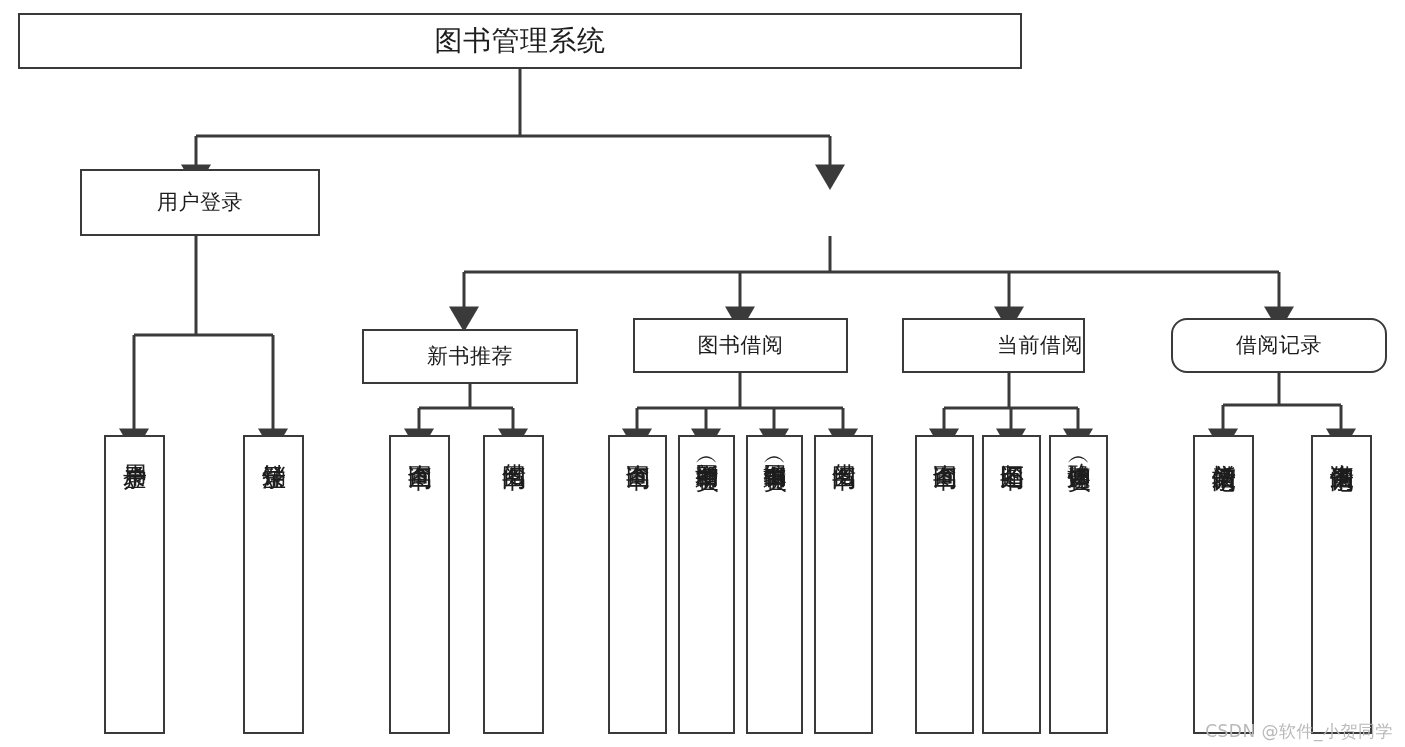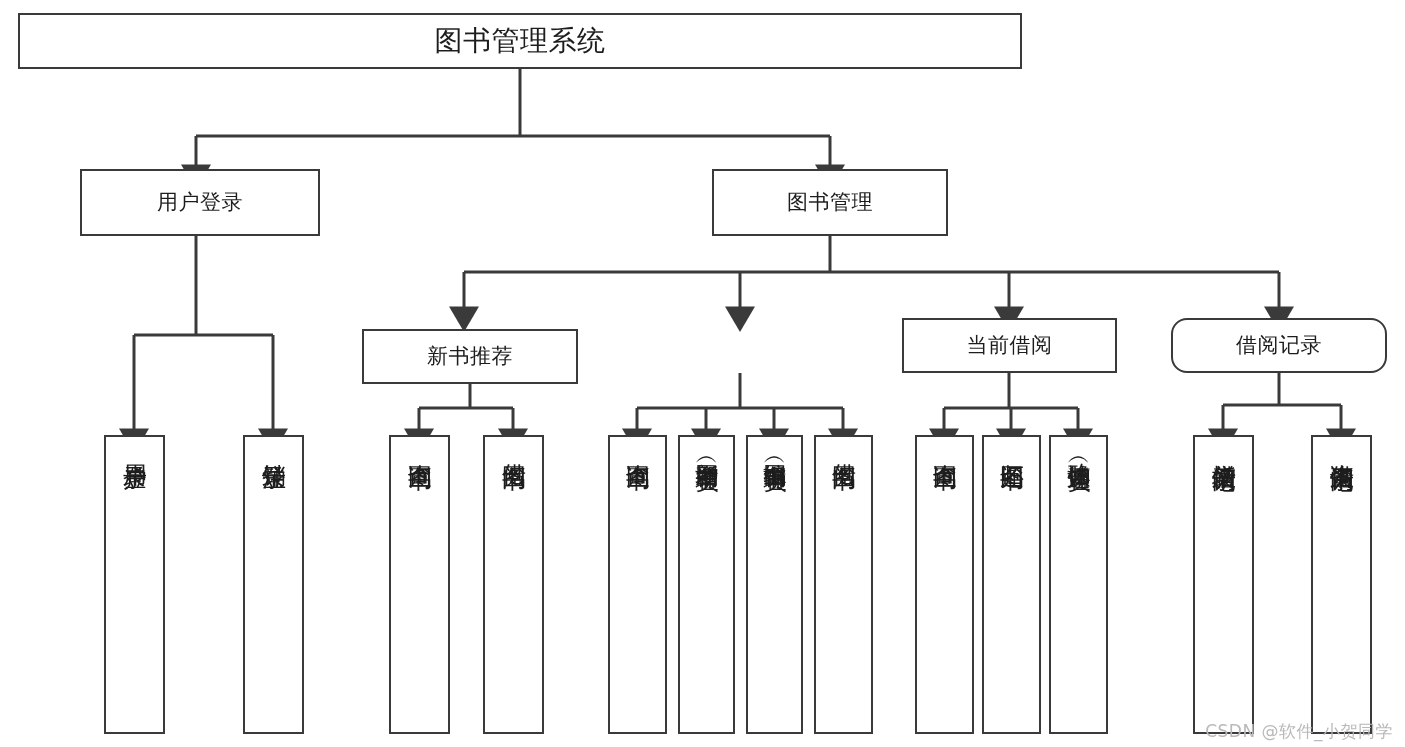--- a/index.html
+++ b/index.html
@@ -127,28 +127,28 @@
     </g>
   </svg>
 
   <div class="node root horiz" style="left:18px;top:13px;width:1004px;height:56px;">
     <span class="lbl">图书管理系统</span>
   </div>
 
   <div class="node horiz" style="left:80px;top:169px;width:240px;height:67px;">
     <span class="lbl">用户登录</span>
   </div>
-  <div class="node horiz" style="left:712px;top:169px;width:236px;height:67px;">
-    <span class="lbl">图书管理</span>
-  </div>
 
   <div class="node horiz" style="left:362px;top:329px;width:216px;height:55px;">
     <span class="lbl">新书推荐</span>
   </div>
-  <div class="node horiz" style="left:902px;top:318px;width:215px;height:55px;">
+  <div class="node horiz" style="left:633px;top:318px;width:215px;height:55px;">
+    <span class="lbl">图书借阅</span>
+  </div>
+  <div class="node horiz" style="left:902px;top:318px;width:183px;height:55px;justify-content:flex-end;">
     <span class="lbl">当前借阅</span>
   </div>
   <div class="node horiz" style="left:1171px;top:318px;width:216px;height:55px;border-radius:16px;">
     <span class="lbl">借阅记录</span>
   </div>
 
   <div class="node vert" style="left:104px;top:435px;width:61px;height:299px;">
     <span class="lbl">用户登录</span>
   </div>
   <div class="node vert" style="left:243px;top:435px;width:61px;height:299px;">

